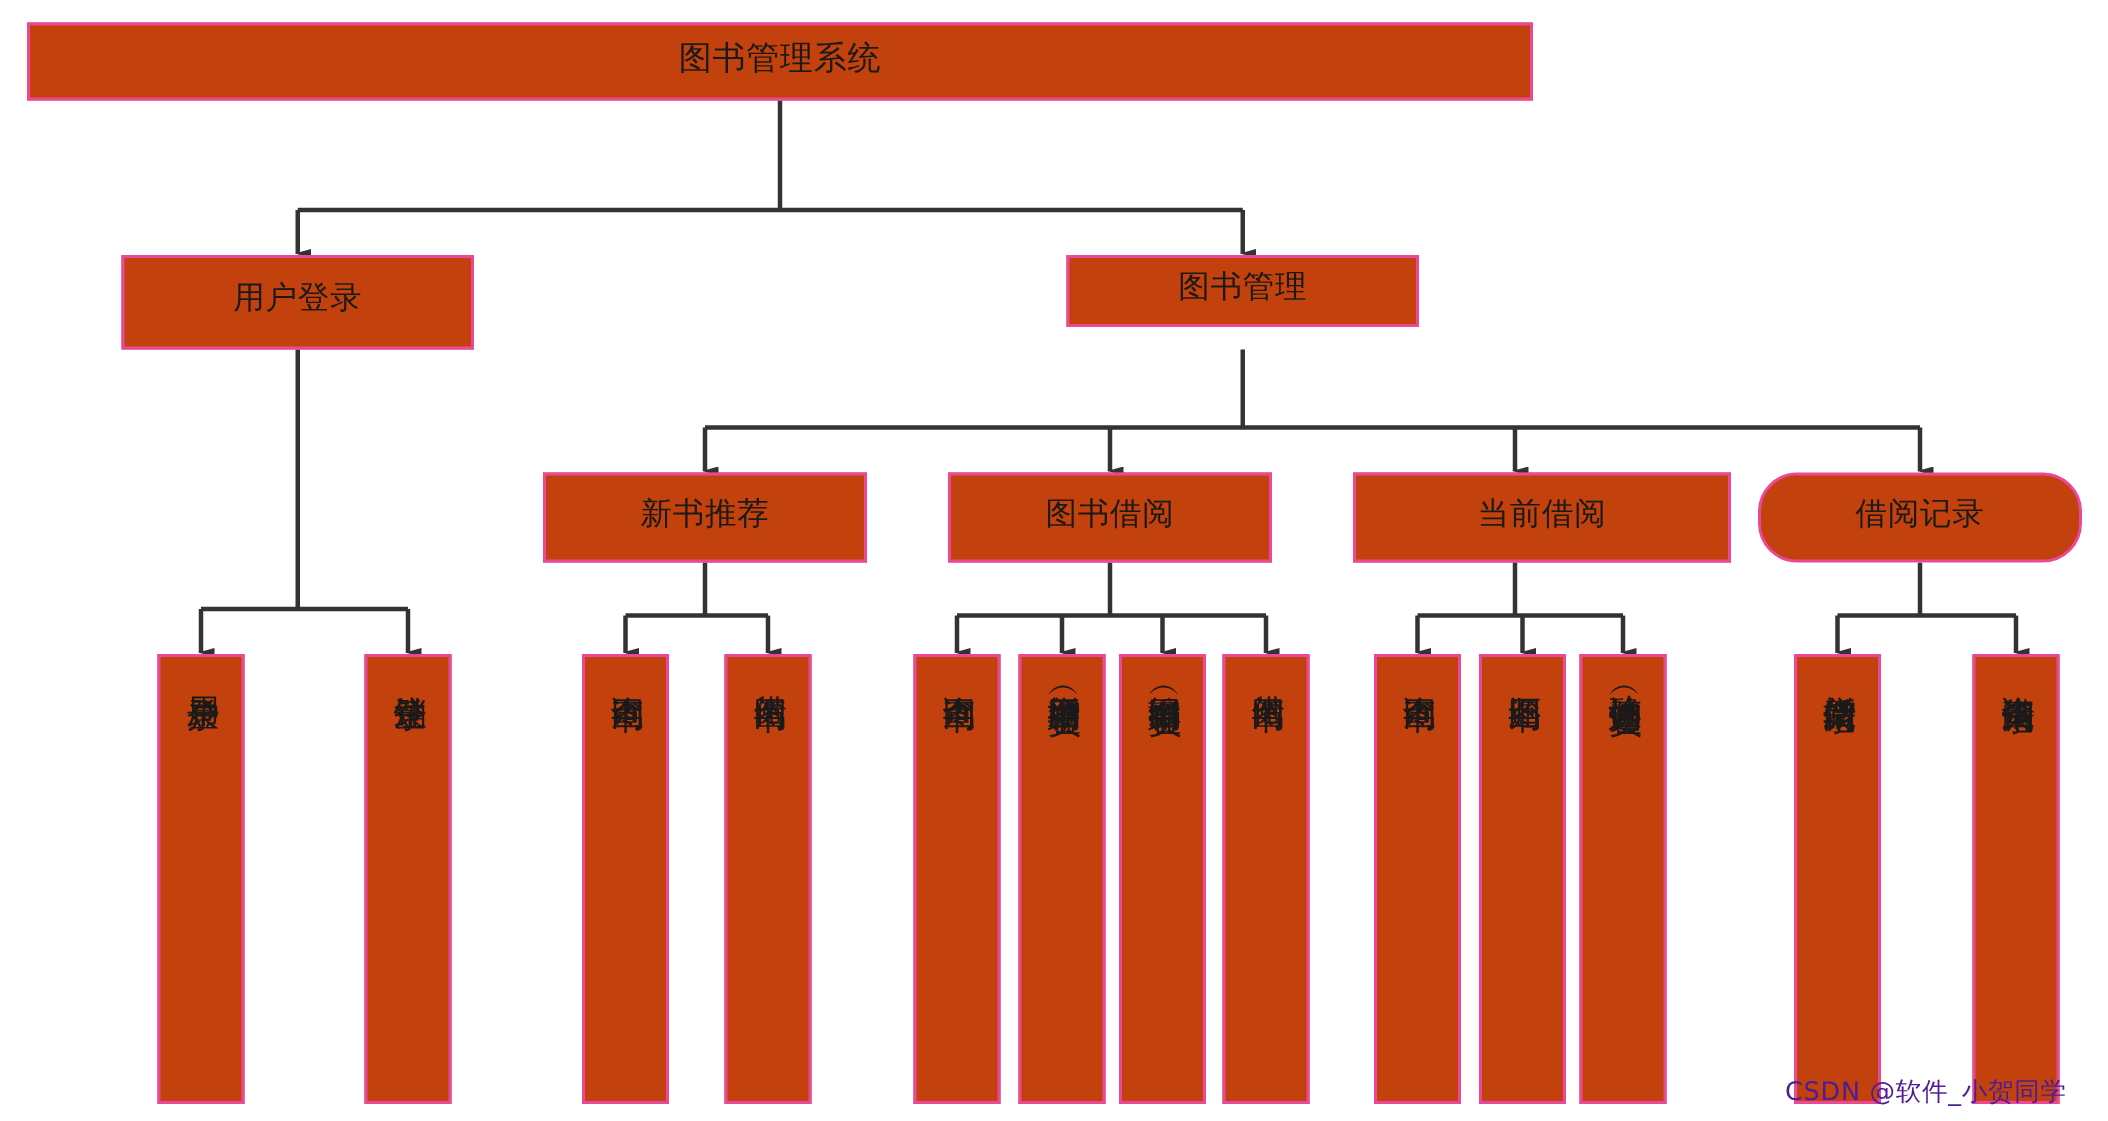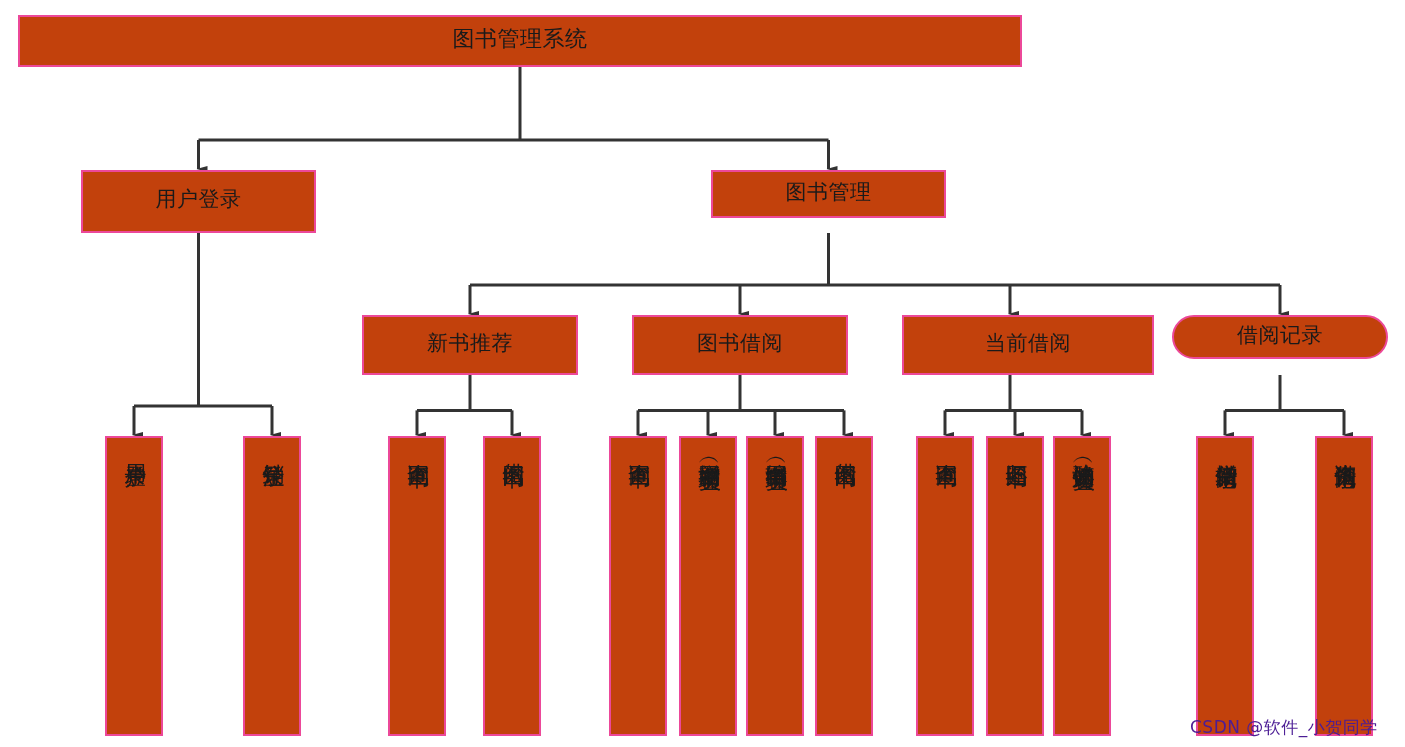--- a/index.html
+++ b/index.html
@@ -133,21 +133,21 @@
 
   <div class="node horizontal" style="left:362px; top:315px; width:216px; height:60px;">
     <span class="label">新书推荐</span>
   </div>
   <div class="node horizontal" style="left:632px; top:315px; width:216px; height:60px;">
     <span class="label">图书借阅</span>
   </div>
   <div class="node horizontal" style="left:902px; top:315px; width:252px; height:60px;">
     <span class="label">当前借阅</span>
   </div>
-  <div class="node horizontal" style="left:1172px; top:315px; width:216px; height:44px;border-radius:26px;">
+  <div class="node horizontal" style="left:1172px; top:315px; width:216px; height:60px;border-radius:26px;">
     <span class="label">借阅记录</span>
   </div>
 
   <div class="node vertical" style="left:105px; top:436px; width:58px; height:300px;">
     <span class="label">用户登录</span>
   </div>
   <div class="node vertical" style="left:243px; top:436px; width:58px; height:300px;">
     <span class="label">注销登录</span>
   </div>
   <div class="node vertical" style="left:388px; top:436px; width:58px; height:300px;">

